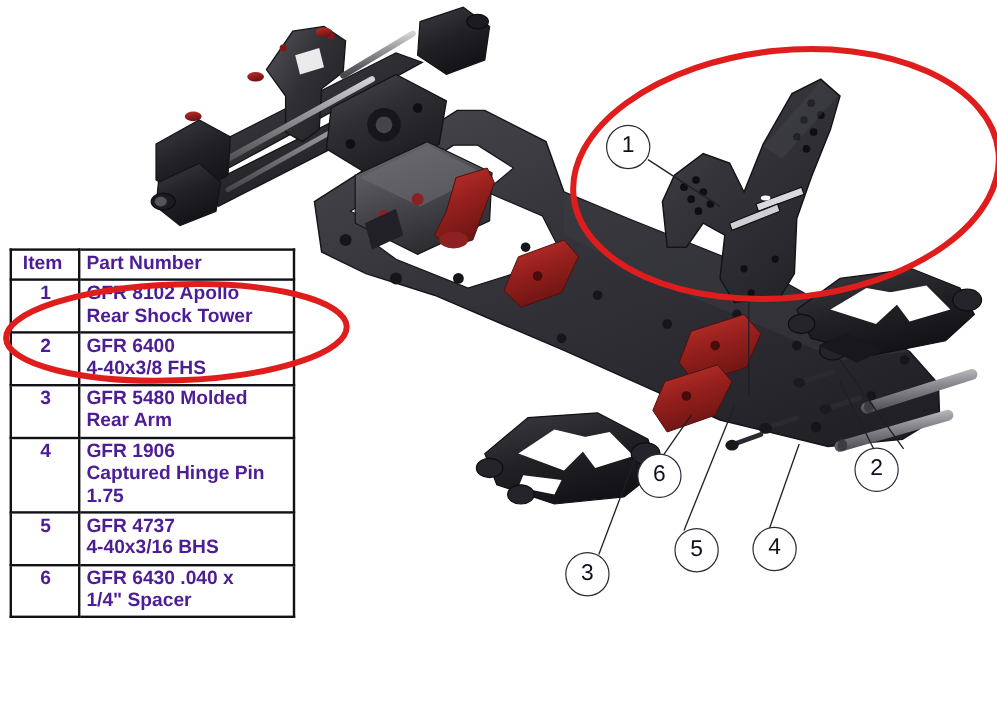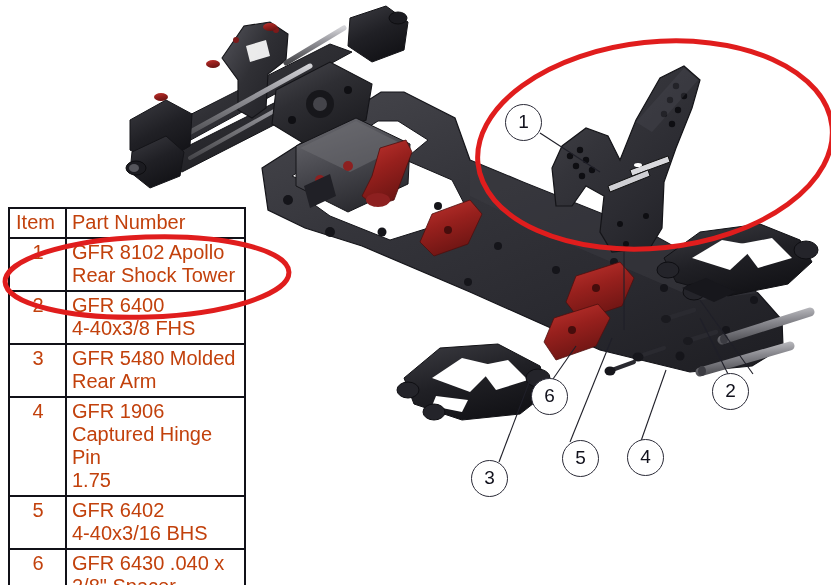--- a/index.html
+++ b/index.html
@@ -26,26 +26,26 @@
     position: absolute;
     left: 8px;
     top: 207px;
     width: 238px;
     border-collapse: collapse;
     background: #ffffff;
     z-index: 5;
   }
   #parts-table td, #parts-table th {
     border: 2px solid #111118;
-    color: #c2410c;
-    font-size: 20px;
+    color: #4c1d95;
+    font-size: 16px;
     line-height: 1.15;
     padding: 2px 4px 3px 5px;
     vertical-align: top;
-    font-weight: normal;
+    font-weight: bold;
     text-align: left;
     background: transparent;
   }
   #parts-table th { }
   #parts-table .col-item {
     width: 57px;
     text-align: center;
     vertical-align: top;
   }
   #parts-table th.col-item { padding-left: 0; }
@@ -316,27 +316,27 @@
 Rear Arm</td>
     </tr>
     <tr class="rowh">
       <td class="col-item">4</td>
       <td class="cell-pn">GFR 1906
 Captured Hinge Pin
 1.75</td>
     </tr>
     <tr class="rowh">
       <td class="col-item">5</td>
-      <td class="cell-pn">GFR 6402
+      <td class="cell-pn">GFR 4737
 4-40x3/16 BHS</td>
     </tr>
     <tr class="rowh">
       <td class="col-item">6</td>
       <td class="cell-pn">GFR 6430 .040 x
-2/8" Spacer</td>
+1/4" Spacer</td>
     </tr>
   </tbody>
 </table>
 
 <div class="callout" style="left:505px; top:104px;">1</div>
 <div class="callout" style="left:712px; top:373px;">2</div>
 <div class="callout" style="left:471px; top:460px;">3</div>
 <div class="callout" style="left:627px; top:439px;">4</div>
 <div class="callout" style="left:562px; top:440px;">5</div>
 <div class="callout" style="left:531px; top:378px;">6</div>

